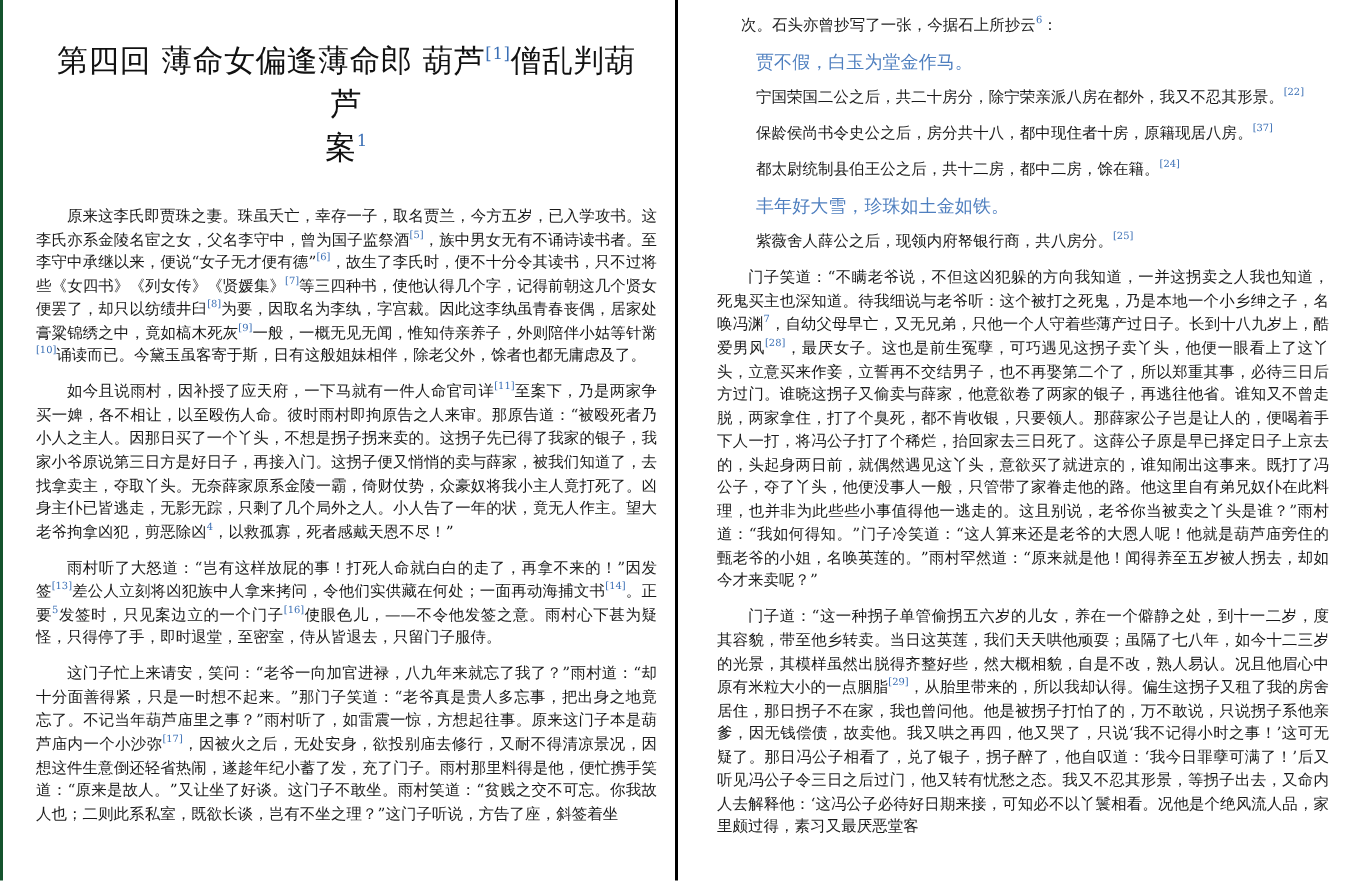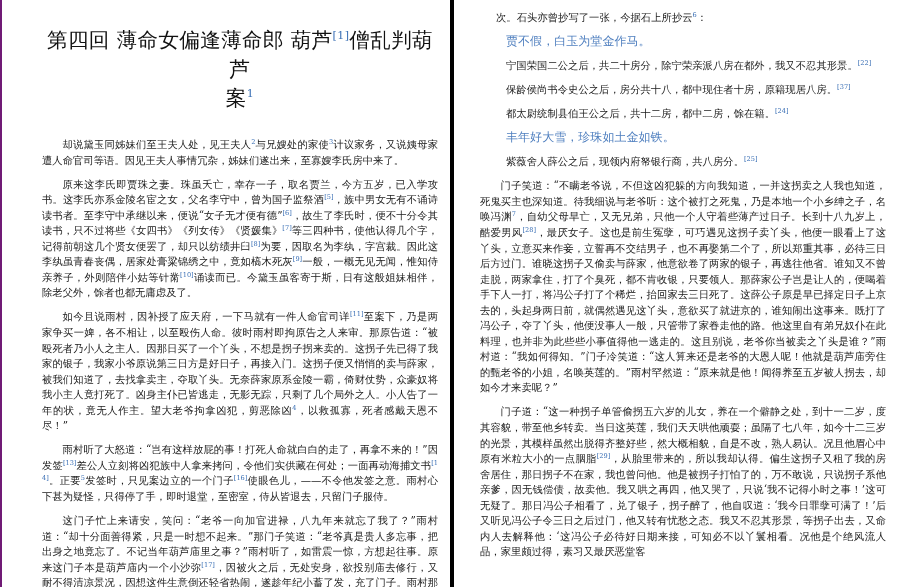--- a/index.html
+++ b/index.html
@@ -26,27 +26,27 @@
   .page {
     position: relative;
     height: 587px;
     box-sizing: border-box;
     overflow: hidden;
     background: #ffffff;
   }
 
   .page-left {
     width: 450px;
-    border-left: 2px solid #701a75;
-    padding: 0 12px 0 40px;
+    border-left: 2px solid #14532d;
+    padding: 0 12px 0 22px;
   }
 
   .page-right {
     width: 450px;
-    border-left: 4px solid #000000;
+    border-left: 2px solid #000000;
     padding: 0 14px 0 26px;
   }
 
   
   .chapter-title {
     text-align: center;
     font-size: 20.5px;
     line-height: 29px;
     letter-spacing: 0.4px;
     font-weight: 400;
@@ -126,21 +126,20 @@
 
   <div class="page page-left">
 
     <h1 class="chapter-title">
       <span>第四回 薄命女偏逢薄命郎 葫芦</span><span class="title-sup">[1]</span><span>僧乱判葫芦</span>
       <br>
       <span>案</span><span class="title-sup">1</span>
     </h1>
 
     <div id="left-body" style="margin-top:24px;">
-        <p class="para"><span>却说黛玉同姊妹们至王夫人处，见王夫人</span><sup class="fn">2</sup><span>与兄嫂处的家使</span><sup class="fn">3</sup><span>计议家务，又说姨母家遭人命官司等语。因见王夫人事情冗杂，姊妹们遂出来，至寡嫂李氏房中来了。</span></p>
         <p class="para"><span>原来这李氏即贾珠之妻。珠虽夭亡，幸存一子，取名贾兰，今方五岁，已入学攻书。这李氏亦系金陵名宦之女，父名李守中，曾为国子监祭酒</span><sup class="fn">[5]</sup><span>，族中男女无有不诵诗读书者。至李守中承继以来，便说“女子无才便有德”</span><sup class="fn">[6]</sup><span>，故生了李氏时，便不十分令其读书，只不过将些《女四书》《列女传》《贤媛集》</span><sup class="fn">[7]</sup><span>等三四种书，使他认得几个字，记得前朝这几个贤女便罢了，却只以纺绩井臼</span><sup class="fn">[8]</sup><span>为要，因取名为李纨，字宫裁。因此这李纨虽青春丧偶，居家处膏粱锦绣之中，竟如槁木死灰</span><sup class="fn">[9]</sup><span>一般，一概无见无闻，惟知侍亲养子，外则陪伴小姑等针黹</span><sup class="fn">[10]</sup><span>诵读而已。今黛玉虽客寄于斯，日有这般姐妹相伴，除老父外，馀者也都无庸虑及了。</span></p>
         <p class="para"><span>如今且说雨村，因补授了应天府，一下马就有一件人命官司详</span><sup class="fn">[11]</sup><span>至案下，乃是两家争买一婢，各不相让，以至殴伤人命。彼时雨村即拘原告之人来审。那原告道：“被殴死者乃小人之主人。因那日买了一个丫头，不想是拐子拐来卖的。这拐子先已得了我家的银子，我家小爷原说第三日方是好日子，再接入门。这拐子便又悄悄的卖与薛家，被我们知道了，去找拿卖主，夺取丫头。无奈薛家原系金陵一霸，倚财仗势，众豪奴将我小主人竟打死了。凶身主仆已皆逃走，无影无踪，只剩了几个局外之人。小人告了一年的状，竟无人作主。望大老爷拘拿凶犯，剪恶除凶</span><sup class="fn">4</sup><span>，以救孤寡，死者感戴天恩不尽！”</span></p>
         <p class="para"><span>雨村听了大怒道：“岂有这样放屁的事！打死人命就白白的走了，再拿不来的！”因发签</span><sup class="fn">[13]</sup><span>差公人立刻将凶犯族中人拿来拷问，令他们实供藏在何处；一面再动海捕文书</span><sup class="fn">[14]</sup><span>。正要</span><sup class="fn">5</sup><span>发签时，只见案边立的一个门子</span><sup class="fn">[16]</sup><span>使眼色儿，——不令他发签之意。雨村心下甚为疑怪，只得停了手，即时退堂，至密室，侍从皆退去，只留门子服侍。</span></p>
         <p class="para"><span>这门子忙上来请安，笑问：“老爷一向加官进禄，八九年来就忘了我了？”雨村道：“却十分面善得紧，只是一时想不起来。”那门子笑道：“老爷真是贵人多忘事，把出身之地竟忘了。不记当年葫芦庙里之事？”雨村听了，如雷震一惊，方想起往事。原来这门子本是葫芦庙内一个小沙弥</span><sup class="fn">[17]</sup><span>，因被火之后，无处安身，欲投别庙去修行，又耐不得清凉景况，因想这件生意倒还轻省热闹，遂趁年纪小蓄了发，充了门子。雨村那里料得是他，便忙携手笑道：“原来是故人。”又让坐了好谈。这门子不敢坐。雨村笑道：“贫贱之交不可忘。你我故人也；二则此系私室，既欲长谈，岂有不坐之理？”这门子听说，方告了座，斜签着坐</span></p>
       </div>
   </div>
 
   <div class="page page-right">
     <div id="right-body" class="rt-top">
         <p class="para top-runon"><span>次。石头亦曾抄写了一张，今据石上所抄云</span><sup class="fn">6</sup><span>：</span></p>

